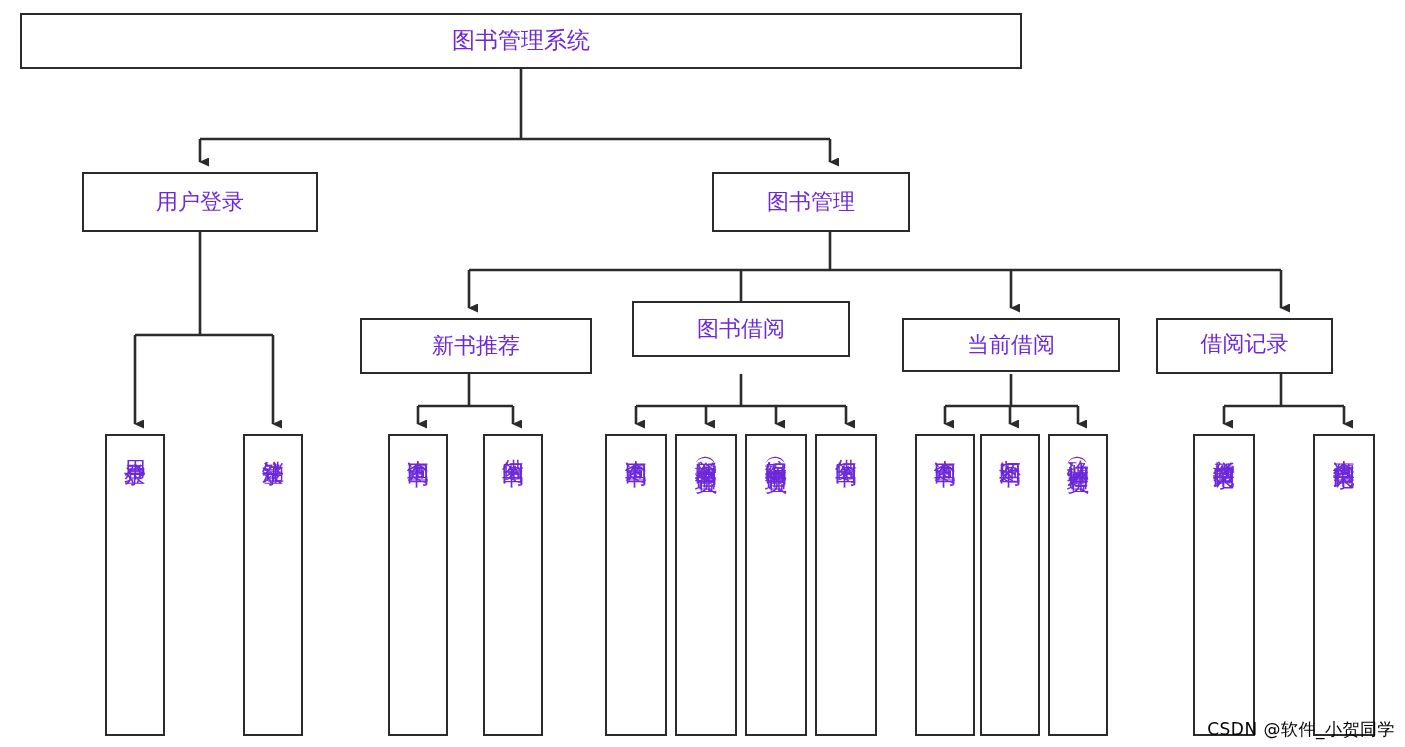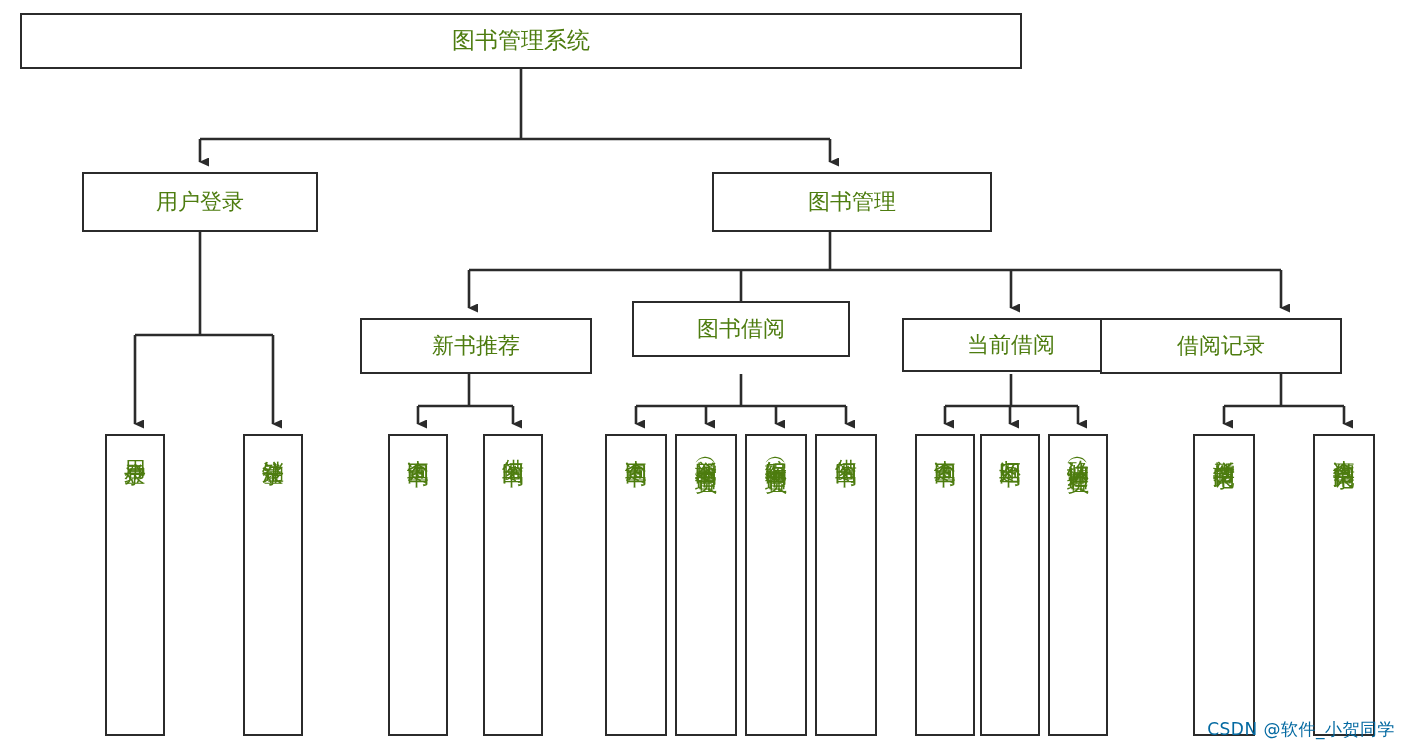--- a/index.html
+++ b/index.html
@@ -31,21 +31,21 @@
     position: absolute;
     box-sizing: border-box;
     background: #ffffff;
     border: 2px solid #2b2b2b;
     display: flex;
     align-items: center;
     justify-content: center;
     z-index: 3;
   }
   .node-label {
-    color: #4d7c0f;
+    color: #6d28d9;
     text-align: right;
     line-height: 1.18;
     white-space: nowrap;
   }
   .node.root .node-label {
     font-size: 23px;
   }
   .node.level1 .node-label,
   .node.level2 .node-label {
     font-size: 22px;
@@ -60,21 +60,21 @@
     font-size: 22px;
     letter-spacing: 2px;
     line-height: 1;
     white-space: pre;
   }
   #watermark {
     position: absolute;
     right: 10px;
     bottom: 6px;
     font-size: 17px;
-    color: #0369a1;
+    color: #000000;
     z-index: 9;
     white-space: nowrap;
     letter-spacing: 0.5px;
   }
 </style>
 </head>
 <body>
 
 <div id="diagram-canvas">
 
@@ -131,34 +131,34 @@
     </g>
   </svg>
 
   <div class="node root" style="left:20px; top:13px; width:1002px; height:56px;">
     <span class="node-label">图书管理系统</span>
   </div>
 
   <div class="node level1" style="left:82px; top:172px; width:236px; height:60px;">
     <span class="node-label">用户登录</span>
   </div>
-  <div class="node level1" style="left:712px; top:172px; width:280px; height:60px;">
+  <div class="node level1" style="left:712px; top:172px; width:198px; height:60px;">
     <span class="node-label">图书管理</span>
   </div>
 
   <div class="node level2" style="left:360px; top:318px; width:232px; height:56px;">
     <span class="node-label">新书推荐</span>
   </div>
   <div class="node level2" style="left:632px; top:301px; width:218px; height:56px;">
     <span class="node-label">图书借阅</span>
   </div>
   <div class="node level2" style="left:902px; top:318px; width:218px; height:54px;">
     <span class="node-label">当前借阅</span>
   </div>
-  <div class="node level2" style="left:1100px; top:318px; width:242px; height:56px;">
+  <div class="node level2" style="left:1156px; top:318px; width:177px; height:56px;font-family:Liberation Mono, monospace;">
     <span class="node-label">借阅记录</span>
   </div>
 
   <div class="node leaf" style="left:105px; top:434px; width:60px; height:302px;">
     <span class="node-label">用户登录</span>
   </div>
   <div class="node leaf" style="left:243px; top:434px; width:60px; height:302px;">
     <span class="node-label">注销登录</span>
   </div>
 

